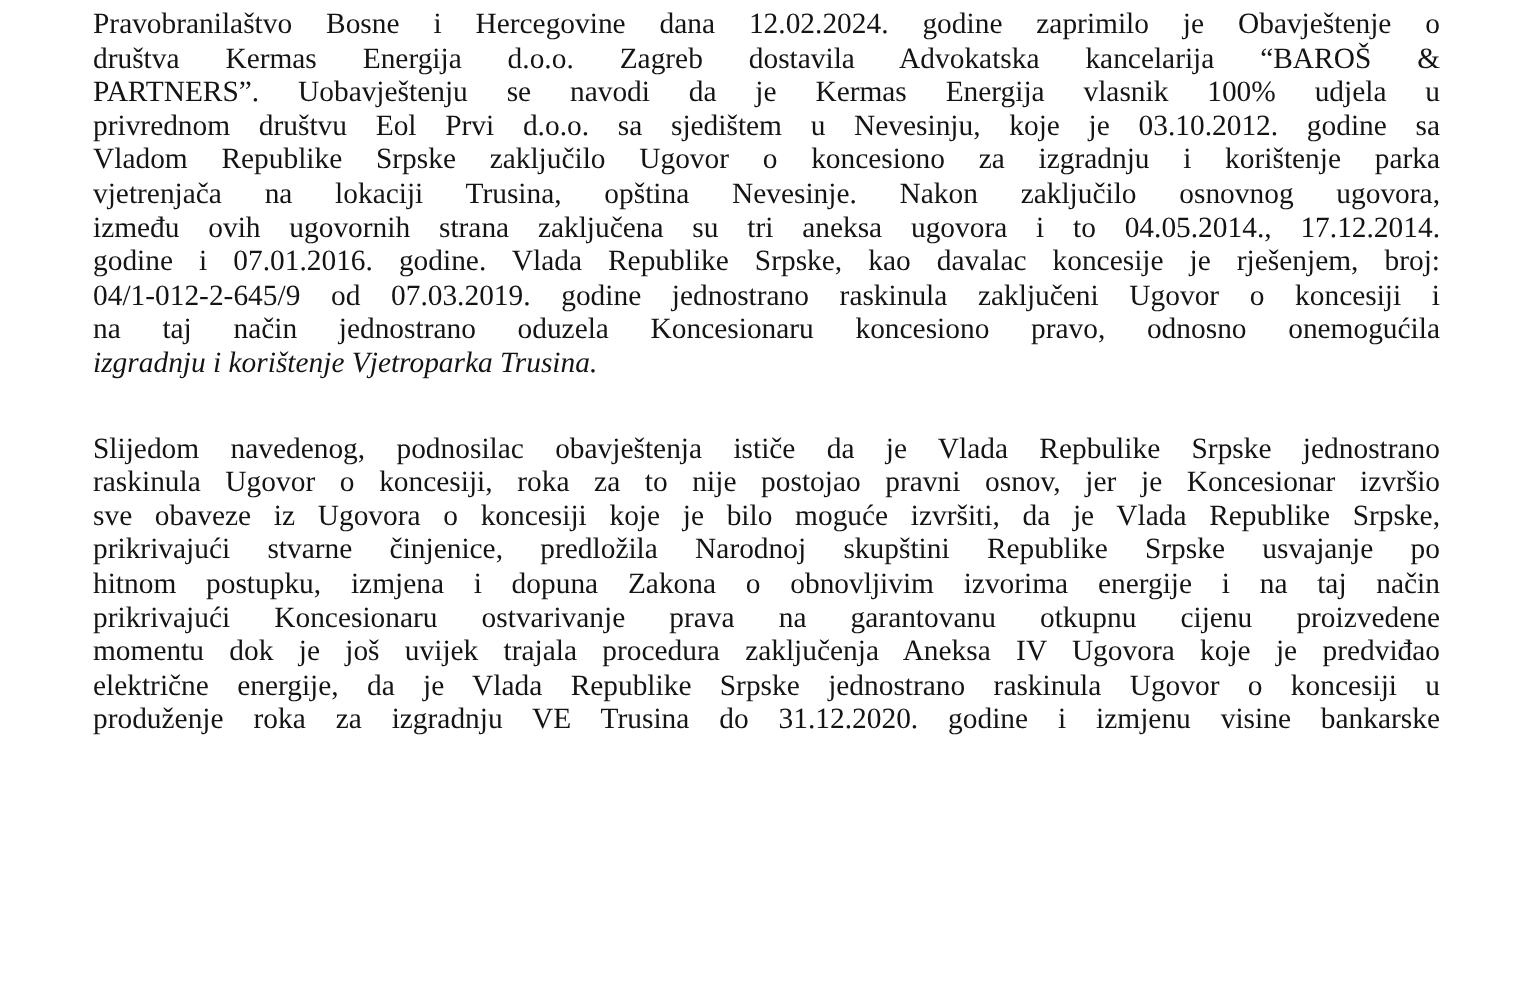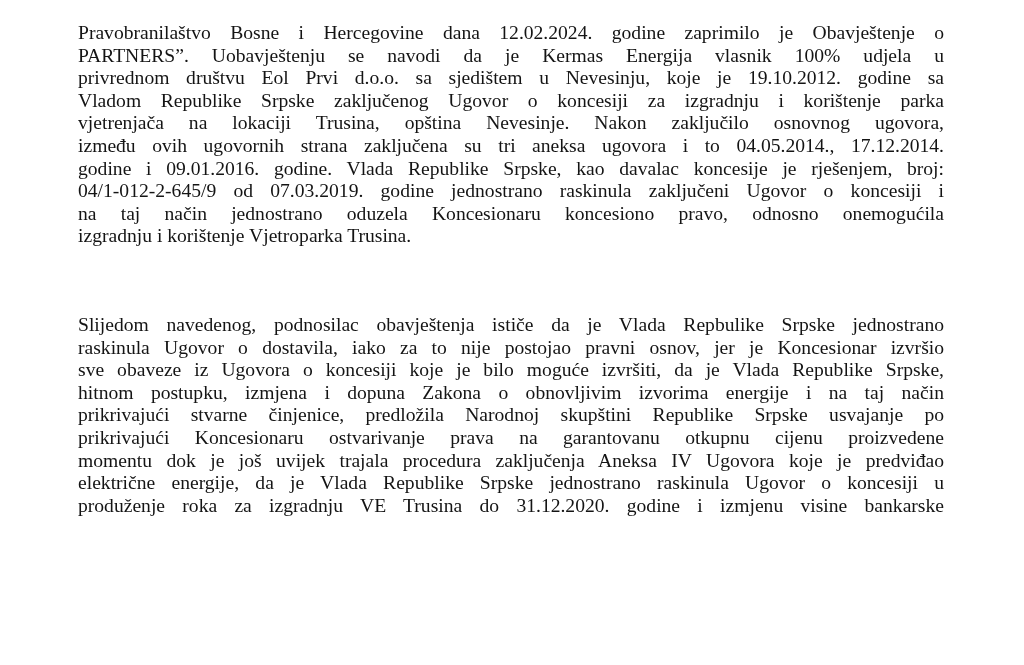--- a/index.html
+++ b/index.html
@@ -16,62 +16,64 @@
     .page {
       position: absolute;
       left: 62px;
       top: 6px;
       width: 898px;
       color: #141414;
       font-family: "Liberation Serif", "DejaVu Serif", serif;
       font-size: 19.6px;
     }
     .paragraph {
-      margin: 16px;
+      margin: 0;
     }
     .line {
       display: block;
       height: 22.6px;
       line-height: 22.6px;
       white-space: nowrap;
       text-align: justify;
       text-align-last: justify;
     }
     .line.last {
       text-align-last: left;
+      font-style: italic;
     }
     .para-gap {
       height: 34px;
     }
   </style>
 </head>
 <body>
 
 <div class="page">
 
   <div class="paragraph">
     <span class="line">Pravobranilaštvo Bosne i Hercegovine dana 12.02.2024. godine zaprimilo je Obavještenje o</span>
+    <span class="line">društva Kermas Energija d.o.o. Zagreb dostavila Advokatska kancelarija “BAROŠ &amp;</span>
     <span class="line">PARTNERS”. Uobavještenju se navodi da je Kermas Energija vlasnik 100% udjela u</span>
-    <span class="line">privrednom društvu Eol Prvi d.o.o. sa sjedištem u Nevesinju, koje je 19.10.2012. godine sa</span>
-    <span class="line">Vladom Republike Srpske zaključenog Ugovor o koncesiji za izgradnju i korištenje parka</span>
+    <span class="line">privrednom društvu Eol Prvi d.o.o. sa sjedištem u Nevesinju, koje je 03.10.2012. godine sa</span>
+    <span class="line">Vladom Republike Srpske zaključilo Ugovor o koncesiono za izgradnju i korištenje parka</span>
     <span class="line">vjetrenjača na lokaciji Trusina, opština Nevesinje. Nakon zaključilo osnovnog ugovora,</span>
     <span class="line">između ovih ugovornih strana zaključena su tri aneksa ugovora i to 04.05.2014., 17.12.2014.</span>
-    <span class="line">godine i 09.01.2016. godine. Vlada Republike Srpske, kao davalac koncesije je rješenjem, broj:</span>
+    <span class="line">godine i 07.01.2016. godine. Vlada Republike Srpske, kao davalac koncesije je rješenjem, broj:</span>
     <span class="line">04/1-012-2-645/9 od 07.03.2019. godine jednostrano raskinula zaključeni Ugovor o koncesiji i</span>
     <span class="line">na taj način jednostrano oduzela Koncesionaru koncesiono pravo, odnosno onemogućila</span>
     <span class="line last">izgradnju i korištenje Vjetroparka Trusina.</span>
   </div>
 
   <div class="para-gap"></div>
 
   <div class="paragraph">
     <span class="line">Slijedom navedenog, podnosilac obavještenja ističe da je Vlada Repbulike Srpske jednostrano</span>
-    <span class="line">raskinula Ugovor o dostavila, iako za to nije postojao pravni osnov, jer je Koncesionar izvršio</span>
+    <span class="line">raskinula Ugovor o koncesiji, roka za to nije postojao pravni osnov, jer je Koncesionar izvršio</span>
     <span class="line">sve obaveze iz Ugovora o koncesiji koje je bilo moguće izvršiti, da je Vlada Republike Srpske,</span>
+    <span class="line">prikrivajući stvarne činjenice, predložila Narodnoj skupštini Republike Srpske usvajanje po</span>
     <span class="line">hitnom postupku, izmjena i dopuna Zakona o obnovljivim izvorima energije i na taj način</span>
-    <span class="line">prikrivajući stvarne činjenice, predložila Narodnoj skupštini Republike Srpske usvajanje po</span>
     <span class="line">prikrivajući Koncesionaru ostvarivanje prava na garantovanu otkupnu cijenu proizvedene</span>
     <span class="line">momentu dok je još uvijek trajala procedura zaključenja Aneksa IV Ugovora koje je predviđao</span>
     <span class="line">električne energije, da je Vlada Republike Srpske jednostrano raskinula Ugovor o koncesiji u</span>
     <span class="line">produženje roka za izgradnju VE Trusina do 31.12.2020. godine i izmjenu visine bankarske</span>
   </div>
 
 </div>
 
 </body></html>

